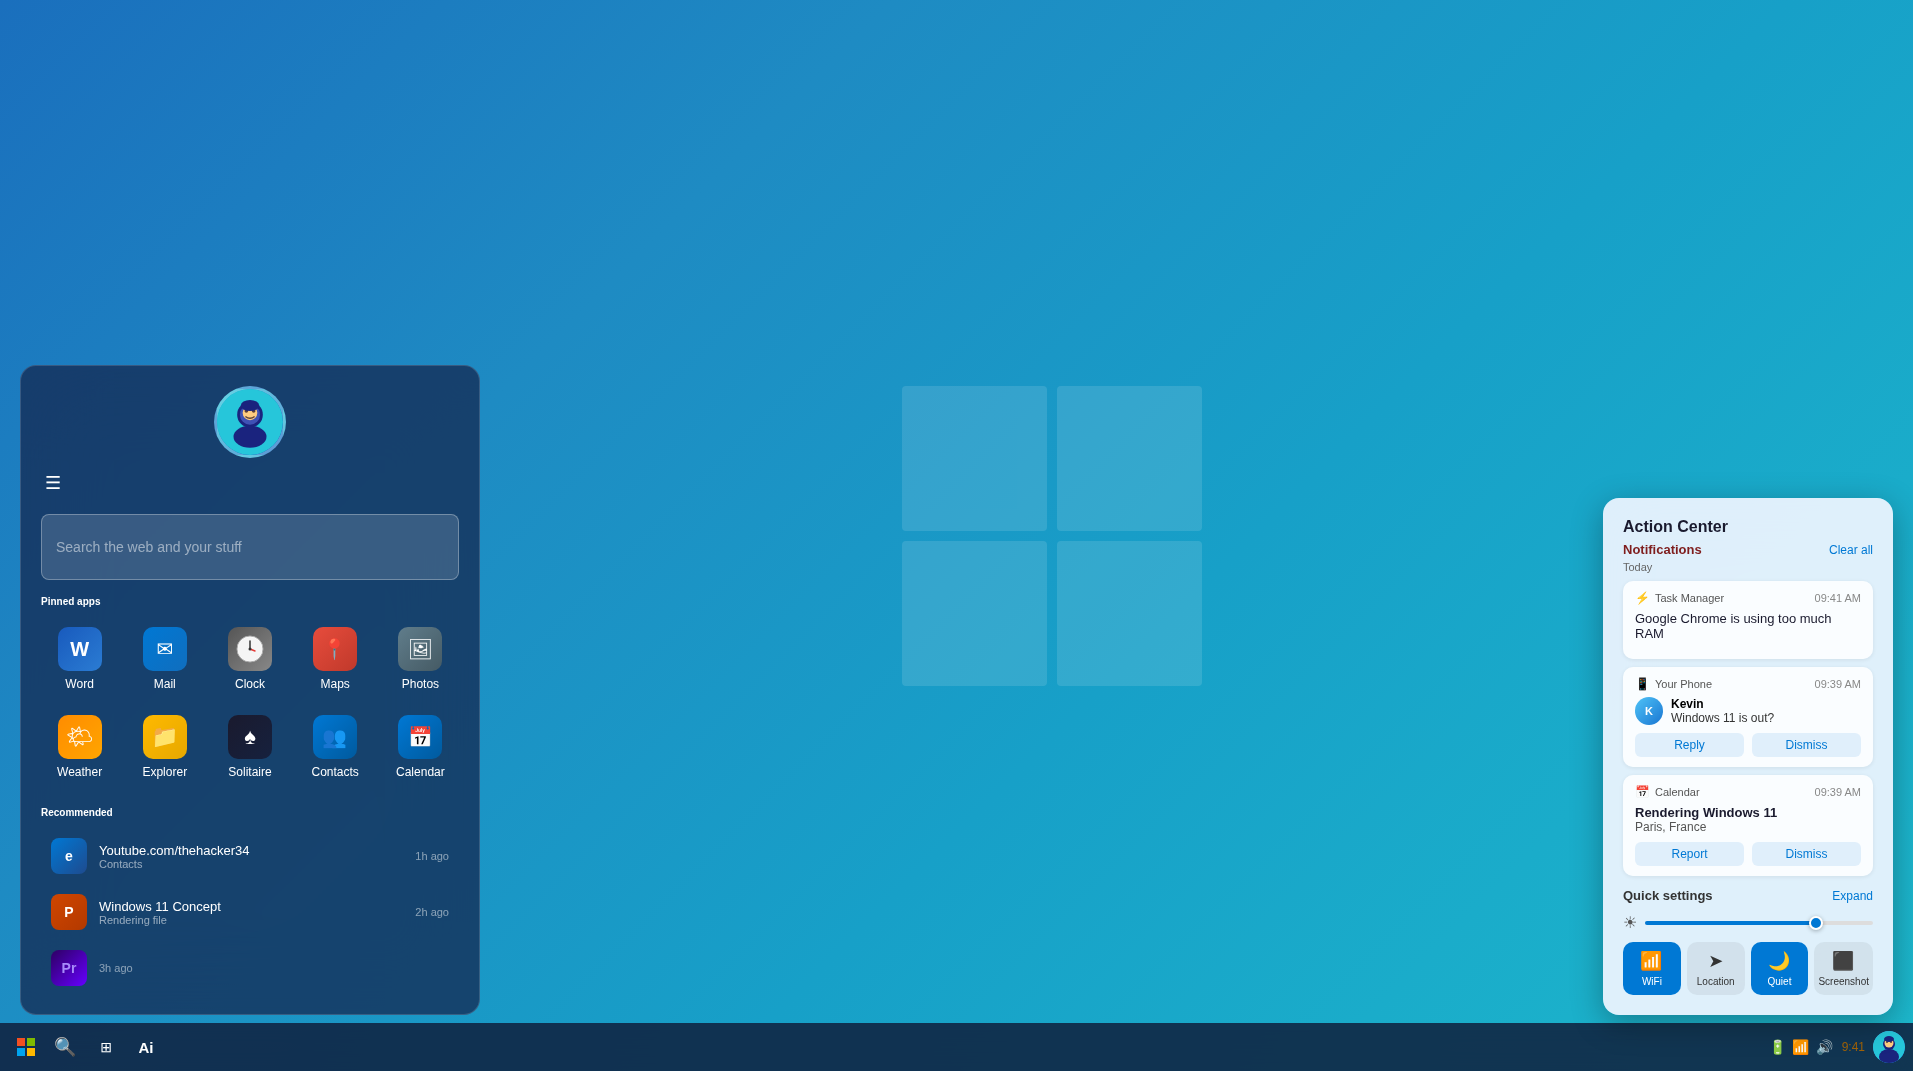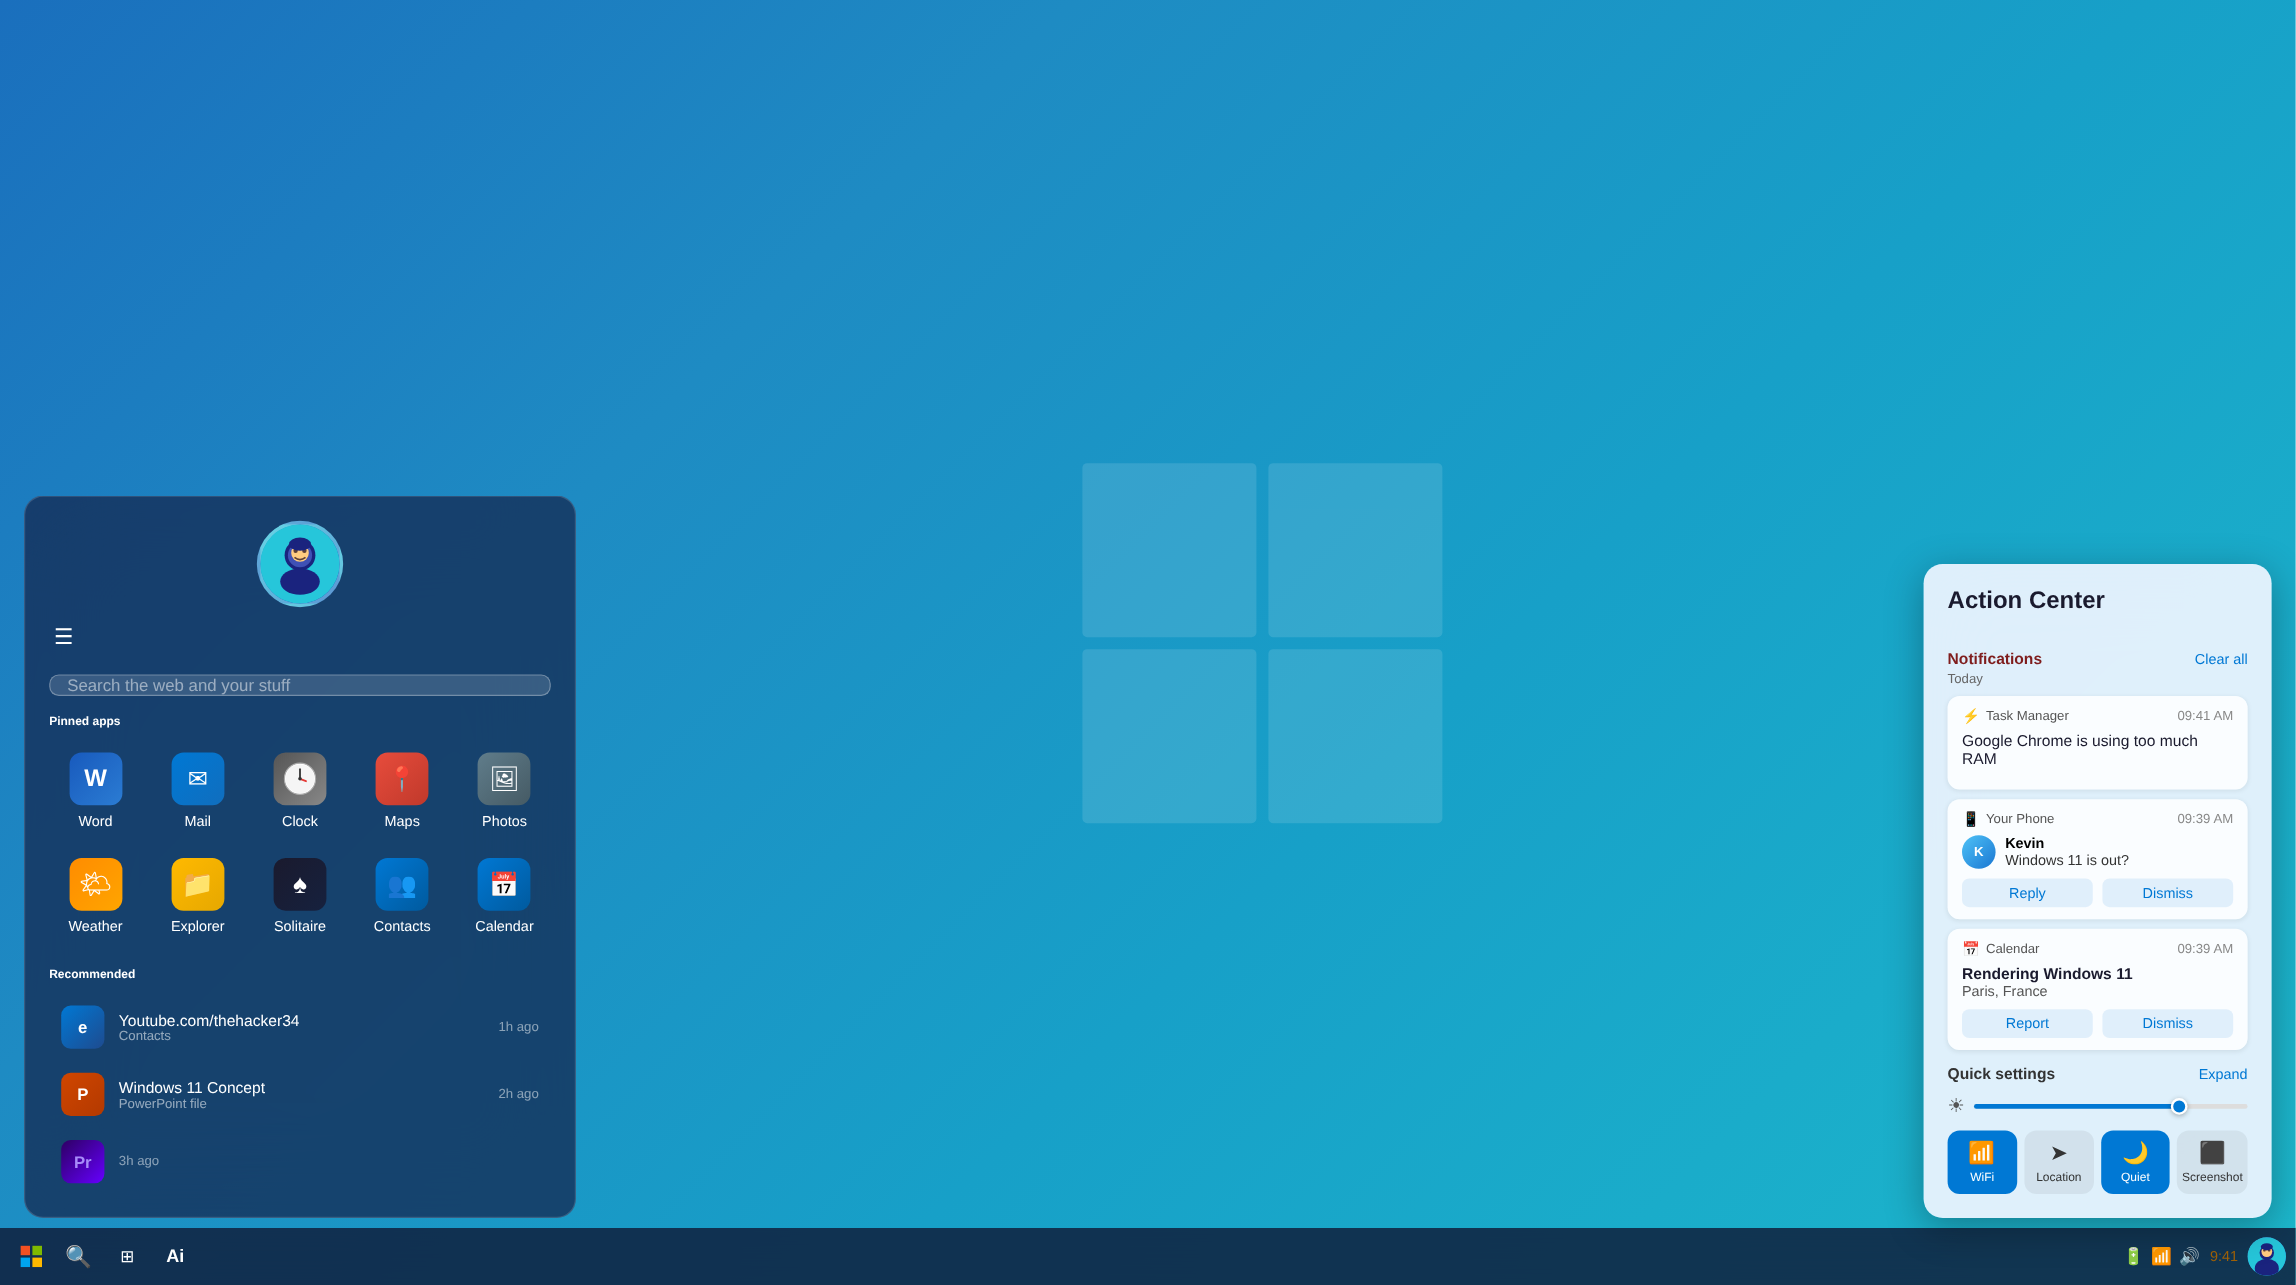--- a/index.html
+++ b/index.html
@@ -132,21 +132,21 @@
       margin: -36px auto 0;
       border: 3px solid rgba(255,255,255,0.3);
       position: relative;
       overflow: hidden;
     }
     .search-bar {
       width: 100%;
       background: rgba(255,255,255,0.15);
       border: 1px solid rgba(255,255,255,0.3);
       border-radius: 8px;
-      padding: 0 14px;
+      padding: 24px 14px;
       color: rgba(255,255,255,0.7);
       font-size: 14px;
       outline: none;
       margin-bottom: 16px;
     }
     .search-bar::placeholder { color: rgba(255,255,255,0.5); }
     .section-title {
       color: white;
       font-size: 10px;
       font-weight: 600;
@@ -228,24 +228,24 @@
       right: 20px;
       width: 290px;
       background: rgba(240, 245, 255, 0.92);
       backdrop-filter: blur(30px);
       border-radius: 16px;
       padding: 20px;
       z-index: 200;
       box-shadow: 0 8px 32px rgba(0,0,0,0.3);
     }
     .ac-title {
-      font-size: 20px;
+      font-size: 16px;
       font-weight: 600;
       color: #1a1a2e;
-      margin-bottom: 28px;
+      margin-bottom: 6px;
     }
     .ac-notifications-header {
       display: flex;
       justify-content: space-between;
       align-items: center;
       margin-bottom: 4px;
     }
     .ac-notif-label {
       font-size: 13px;
       font-weight: 600;
@@ -519,21 +519,21 @@
       </div>
       <div class="rec-time">1h ago</div>
     </div>
 
     <div class="rec-item">
       <div class="rec-icon" style="background:linear-gradient(135deg,#d04600,#b33900);">
         <span style="color:white;font-weight:bold;font-size:14px;">P</span>
       </div>
       <div class="rec-info">
         <div class="rec-title">Windows 11 Concept</div>
-        <div class="rec-sub">PowerPoint file</div>
+        <div class="rec-sub">Rendering file</div>
       </div>
       <div class="rec-time">2h ago</div>
     </div>
 
     <div class="rec-item">
       <div class="rec-icon" style="background:linear-gradient(135deg,#2d0063,#6600ff);">
         <span style="color:#a78bfa;font-weight:bold;font-size:14px;">Pr</span>
       </div>
       <div class="rec-time">3h ago</div>
     </div>

